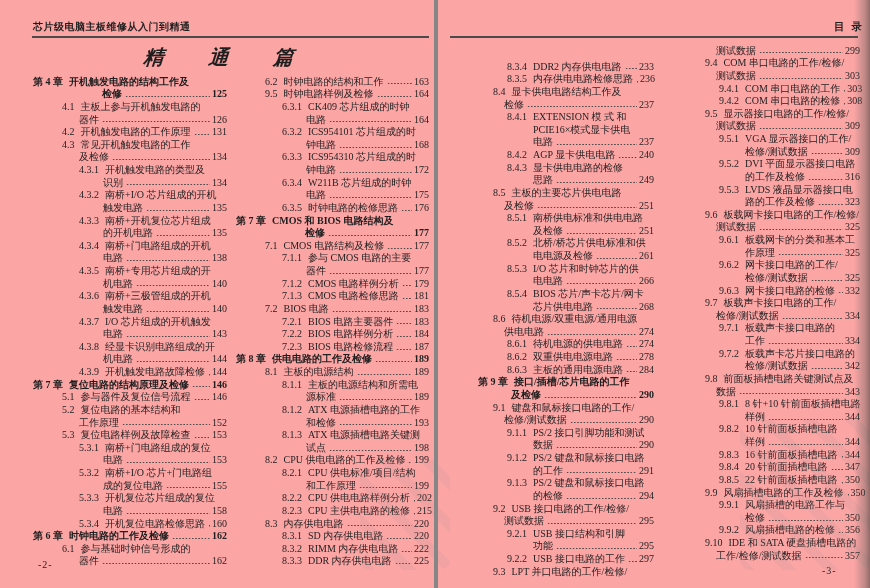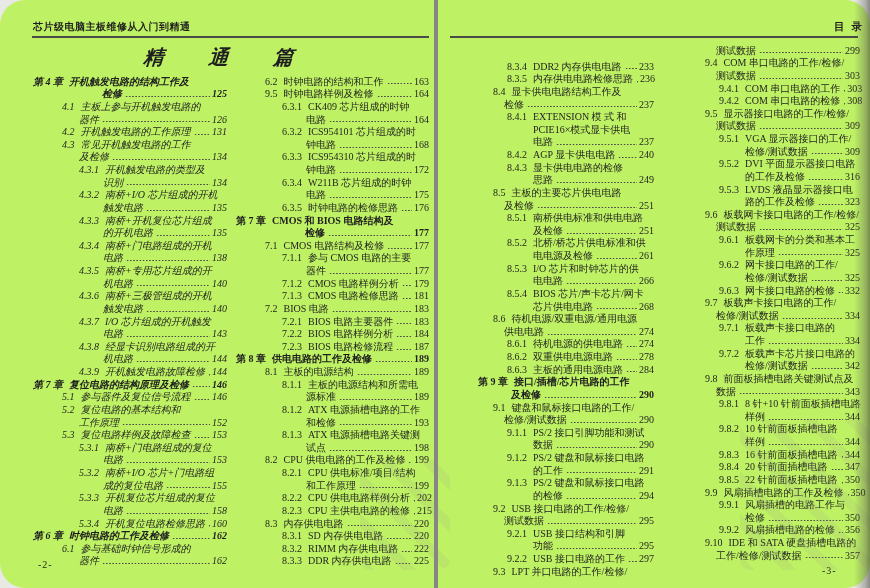--- a/index.html
+++ b/index.html
@@ -5,22 +5,21 @@
   html,body{margin:0;padding:0;}
   body{
     width:870px;height:588px;overflow:hidden;
     background:#e8e8e4;
     font-family:"Liberation Serif", serif;
     color:#1f1f1f;
     position:relative;
   }
   .scan{
     position:absolute;inset:0;
-    background:#bef264;
-    border-radius:25px;
+    background:#fca5a5;
   }
   
   .spine{
     position:absolute;left:434px;top:0;bottom:0;width:4px;
     background:#868686;
   }
   
   .edge{
     position:absolute;right:0;top:0;bottom:0;width:16px;
     background:linear-gradient(to right, rgba(0,0,0,0), rgba(92,92,88,.40) 70%, rgba(58,58,55,.55));
@@ -39,21 +38,21 @@
   .rule-left{left:32px;width:397px;}
   .rule-right{left:450px;width:408px;}
   .section-title{
     position:absolute;top:44px;left:0;width:437px;
     text-align:center;
     font-size:20px;font-weight:700;font-style:italic;
     letter-spacing:20px;padding-left:20px;box-sizing:border-box;
     transform:skewX(-4deg);
   }
   .col{position:absolute;}
-  #col-l1{left:33px;top:75px;width:194px;font-style:italic;}
+  #col-l1{left:33px;top:75px;width:194px;}
   #col-l2{left:236px;top:75px;width:193px;}
   #col-r1{left:478px;top:60px;width:176px;}
   #col-r2{left:690px;top:44px;width:170px;}
   .line{
     display:flex;align-items:flex-end;
     height:12.63px;font-size:10px;line-height:12px;
     white-space:nowrap;
   }
   .num{margin-right:6px;flex:0 0 auto;}
   .txt{flex:0 0 auto;}

